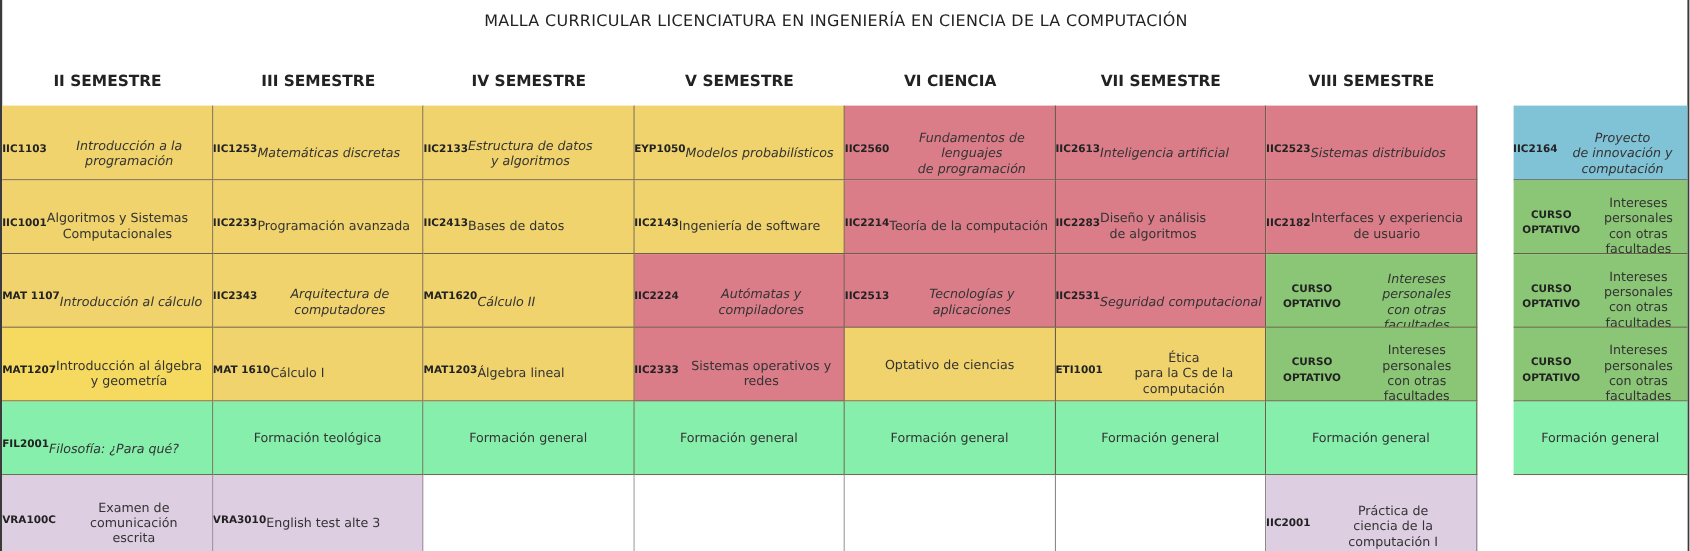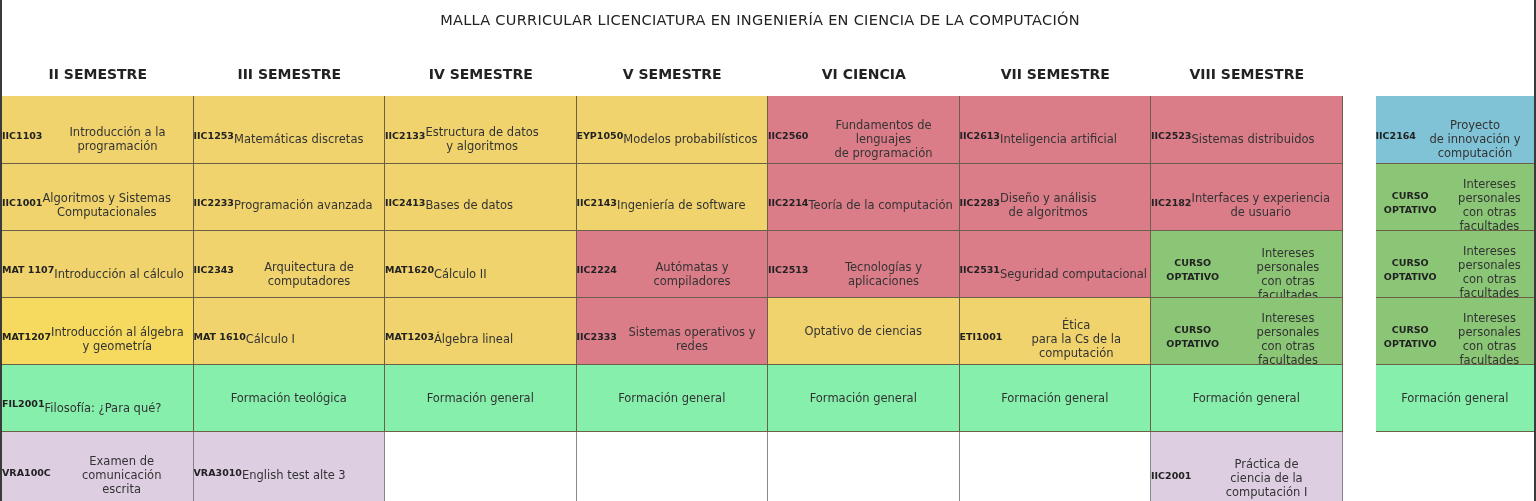--- a/index.html
+++ b/index.html
@@ -22,21 +22,21 @@
     display: grid; grid-template-columns: repeat(8, 191.5px);
     grid-template-rows: 68px 67px 67px 67px 67px 70px;
   }
   .cell {
     border-right: 1px solid #6b5f4a; border-bottom: 1px solid #6b5f4a;
     display: flex; flex-direction: row; align-items: center; justify-content: flex-start;
     text-align: center; padding-top: 12px; overflow: hidden;
   }
   .cell .code { font-weight: bold; font-size: 9.5px; color: #222; line-height: 14px; }
   .cell .name { font-size: 11.5px; color: #333; line-height: 14px; margin-top: 3px; white-space: pre-line; }
-  .cell.one-line .name { margin-top: 7px; }
+  .cell.one-line .name { margin-top: 7px; font-style: italic; }
   .cell.no-code { justify-content: center; padding-top: 0; }
   .cell.no-code .name { margin-top: 0; }
   .yellow { background: #F0D36D; }
   .yellow2 { background: #F6DA5F; }
   .red { background: #DB7D89; }
   .blue { background: #80C2D6; }
   .green { background: #8AC675; }
   .purple { background: #86efac; }
   .lilac { background: #DDCEE2; border-color: #8a7f8e; }
   .empty { background: #ffffff; border-right: 1px solid #8a8a8a; border-bottom: none; }

